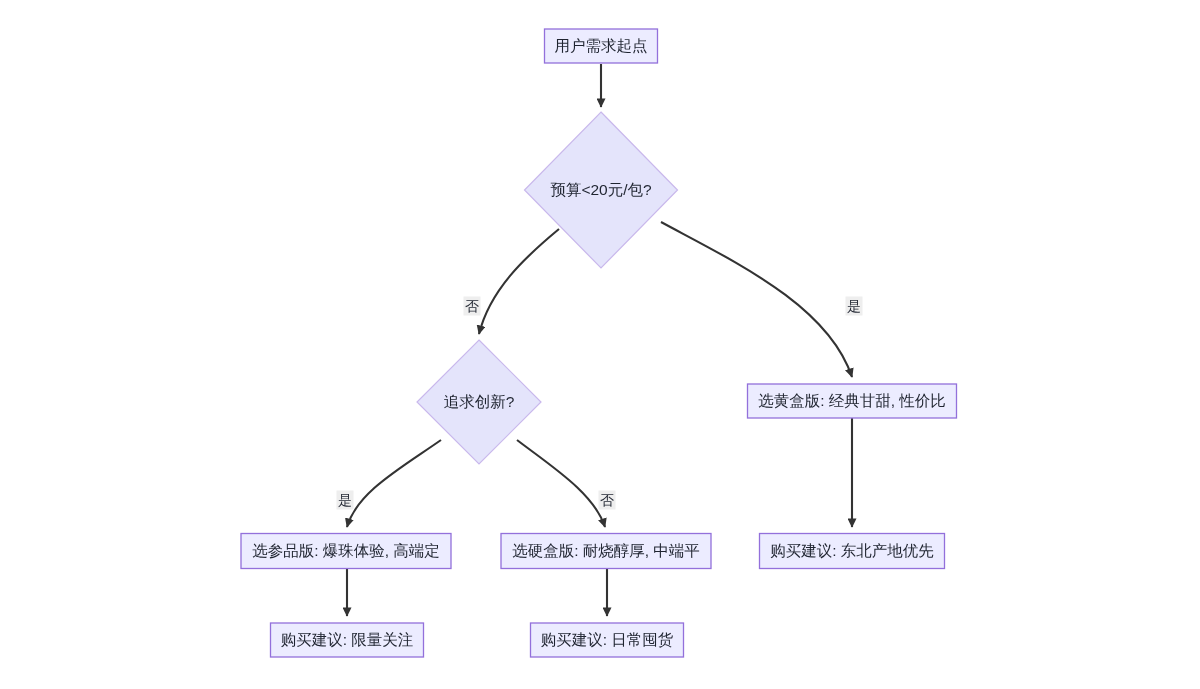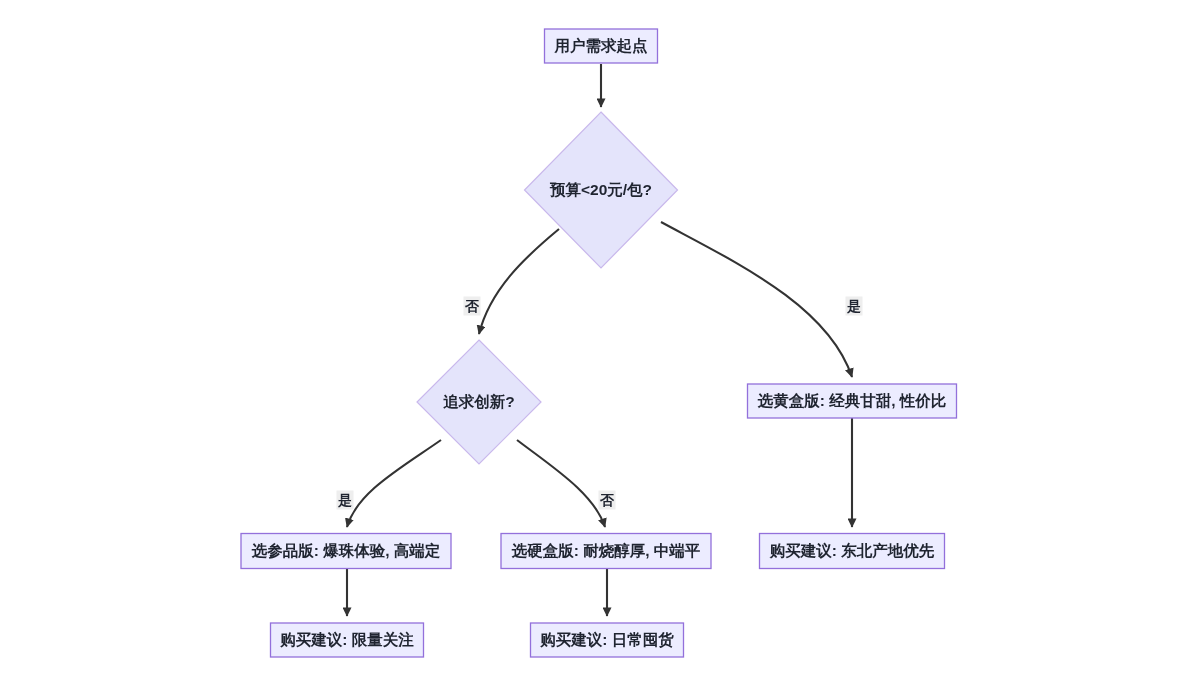--- a/index.html
+++ b/index.html
@@ -13,21 +13,20 @@
     font-family: "Liberation Sans", "DejaVu Sans", sans-serif;
     overflow: hidden;
     position: relative;
   }
   #canvas {
     position: absolute;
     left: 0;
     top: 0;
     width: 1200px;
     height: 689px;
-    font-weight: bold;
   }
   .flow-svg {
     position: absolute;
     left: 0;
     top: 0;
     width: 1200px;
     height: 689px;
   }
   .edge-path {
     fill: none;

